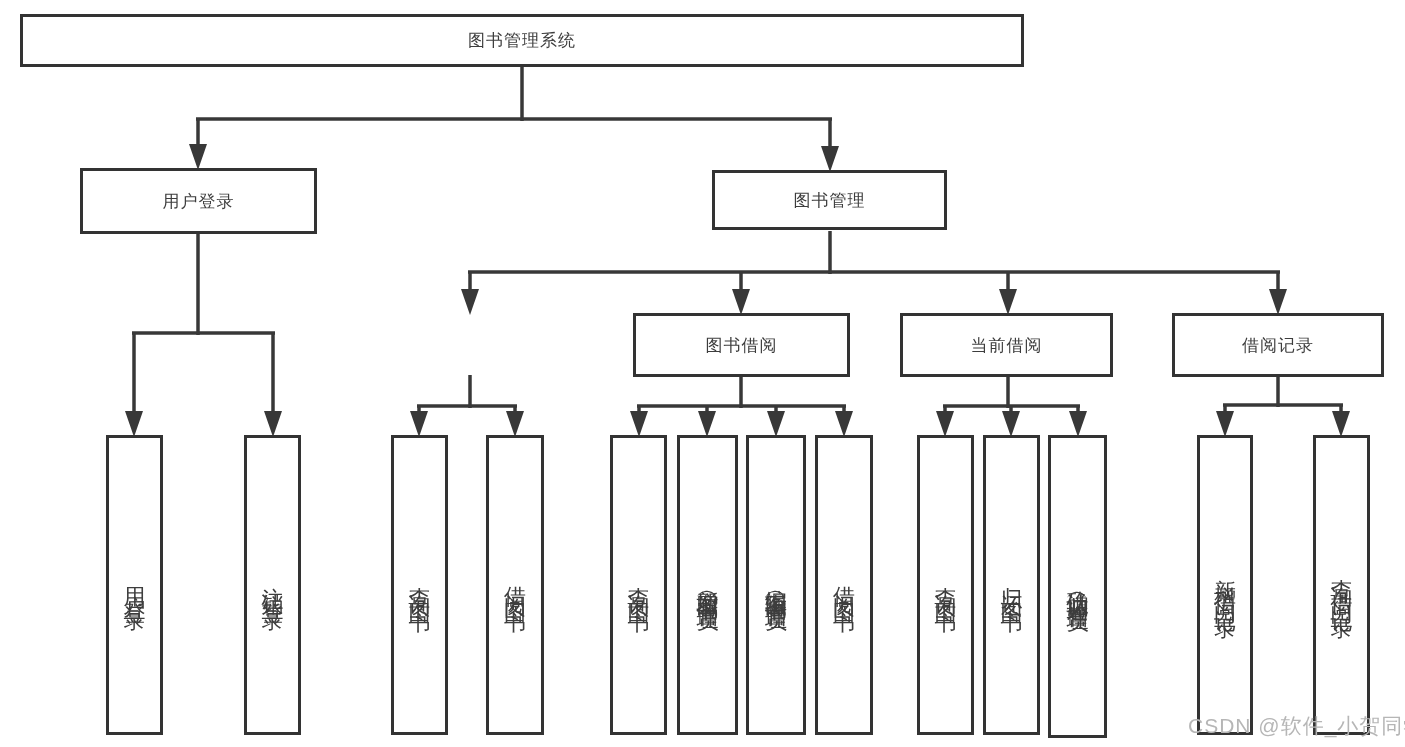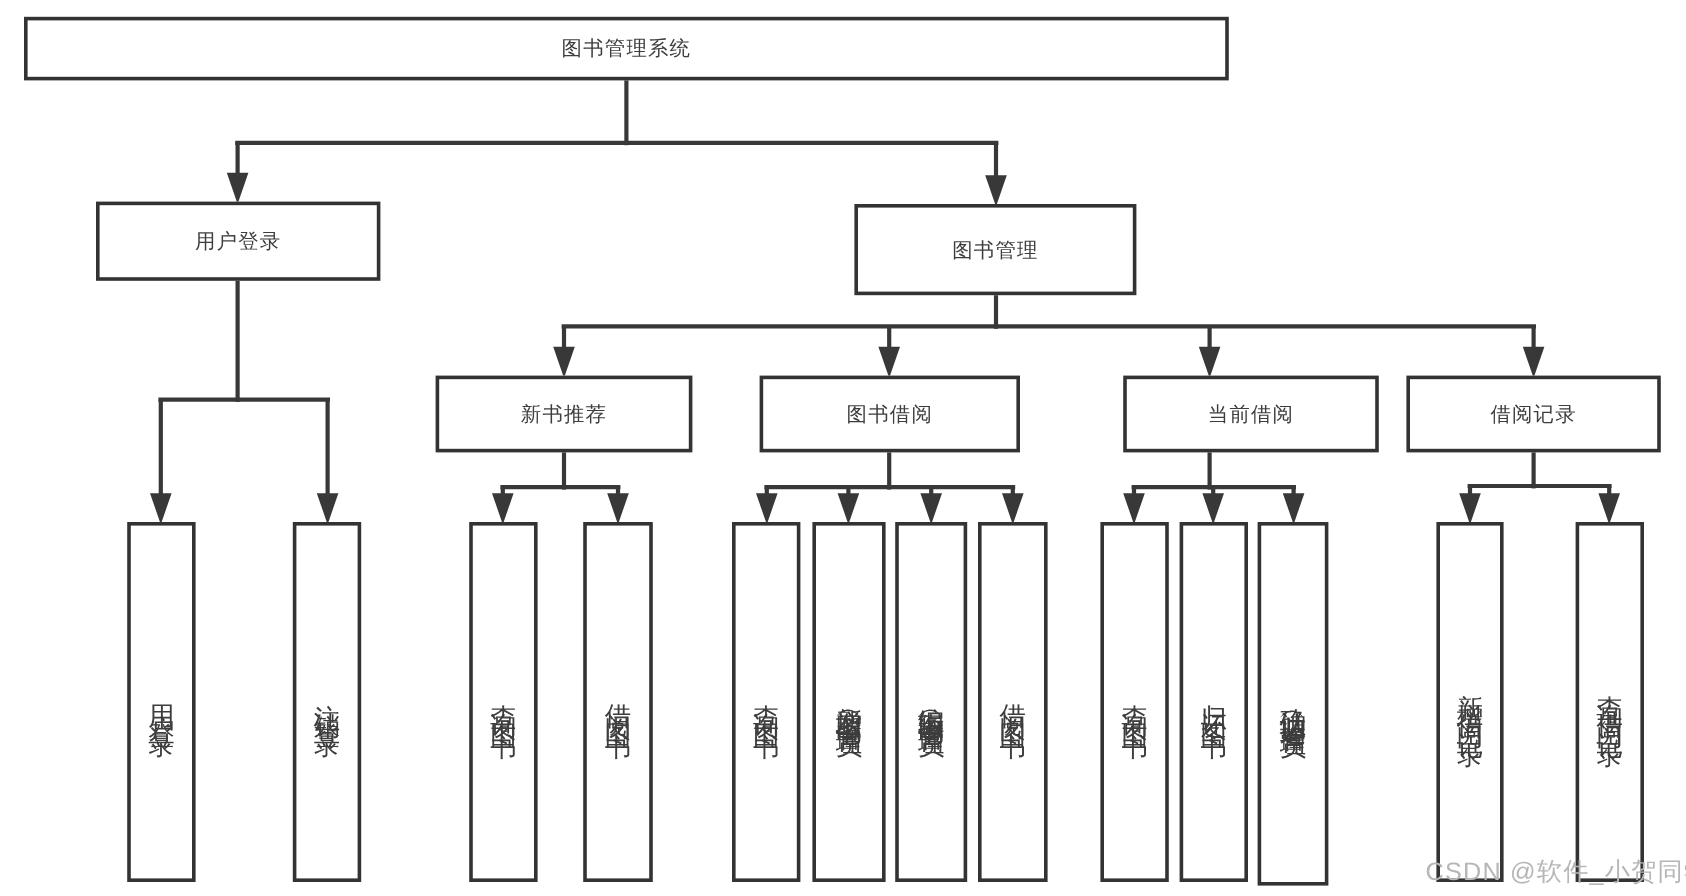--- a/index.html
+++ b/index.html
@@ -112,25 +112,24 @@
       <polygon points="1002,411 1020,411 1011,437"></polygon>
       <polygon points="1069,411 1087,411 1078,437"></polygon>
       <polygon points="1216,411 1234,411 1225,437"></polygon>
       <polygon points="1332,411 1350,411 1341,437"></polygon>
     </g>
   </svg>
 
   <div class="node" style="left:20px; top:14px; width:1004px; height:53px;">图书管理系统</div>
 
   <div class="node" style="left:80px; top:168px; width:237px; height:66px;">用户登录</div>
-  <div class="node" style="left:712px; top:170px; width:235px; height:76px;">图书管理</div>
+  <div class="node" style="left:712px; top:170px; width:235px; height:60px;">图书管理</div>
 
-  <div class="node" style="left:363px; top:313px; width:214px; height:64px;">新书推荐</div>
   <div class="node" style="left:633px; top:313px; width:217px; height:64px;">图书借阅</div>
-  <div class="node" style="left:936px; top:313px; width:213px; height:64px;">当前借阅</div>
+  <div class="node" style="left:900px; top:313px; width:213px; height:64px;">当前借阅</div>
   <div class="node" style="left:1172px; top:313px; width:212px; height:64px;">借阅记录</div>
 
   <div class="node leaf" style="left:106px; top:435px; width:57px; height:300px;">用户登录</div>
   <div class="node leaf" style="left:244px; top:435px; width:57px; height:300px;">注销登录</div>
 
   <div class="node leaf" style="left:391px; top:435px; width:57px; height:300px;">查询图书</div>
   <div class="node leaf" style="left:486px; top:435px; width:58px; height:300px;">借阅图书</div>
 
   <div class="node leaf" style="left:610px; top:435px; width:57px; height:300px;">查询图书</div>
   <div class="node leaf long" style="left:677px; top:435px; width:61px; height:300px;">新增图书（管理员）</div>

